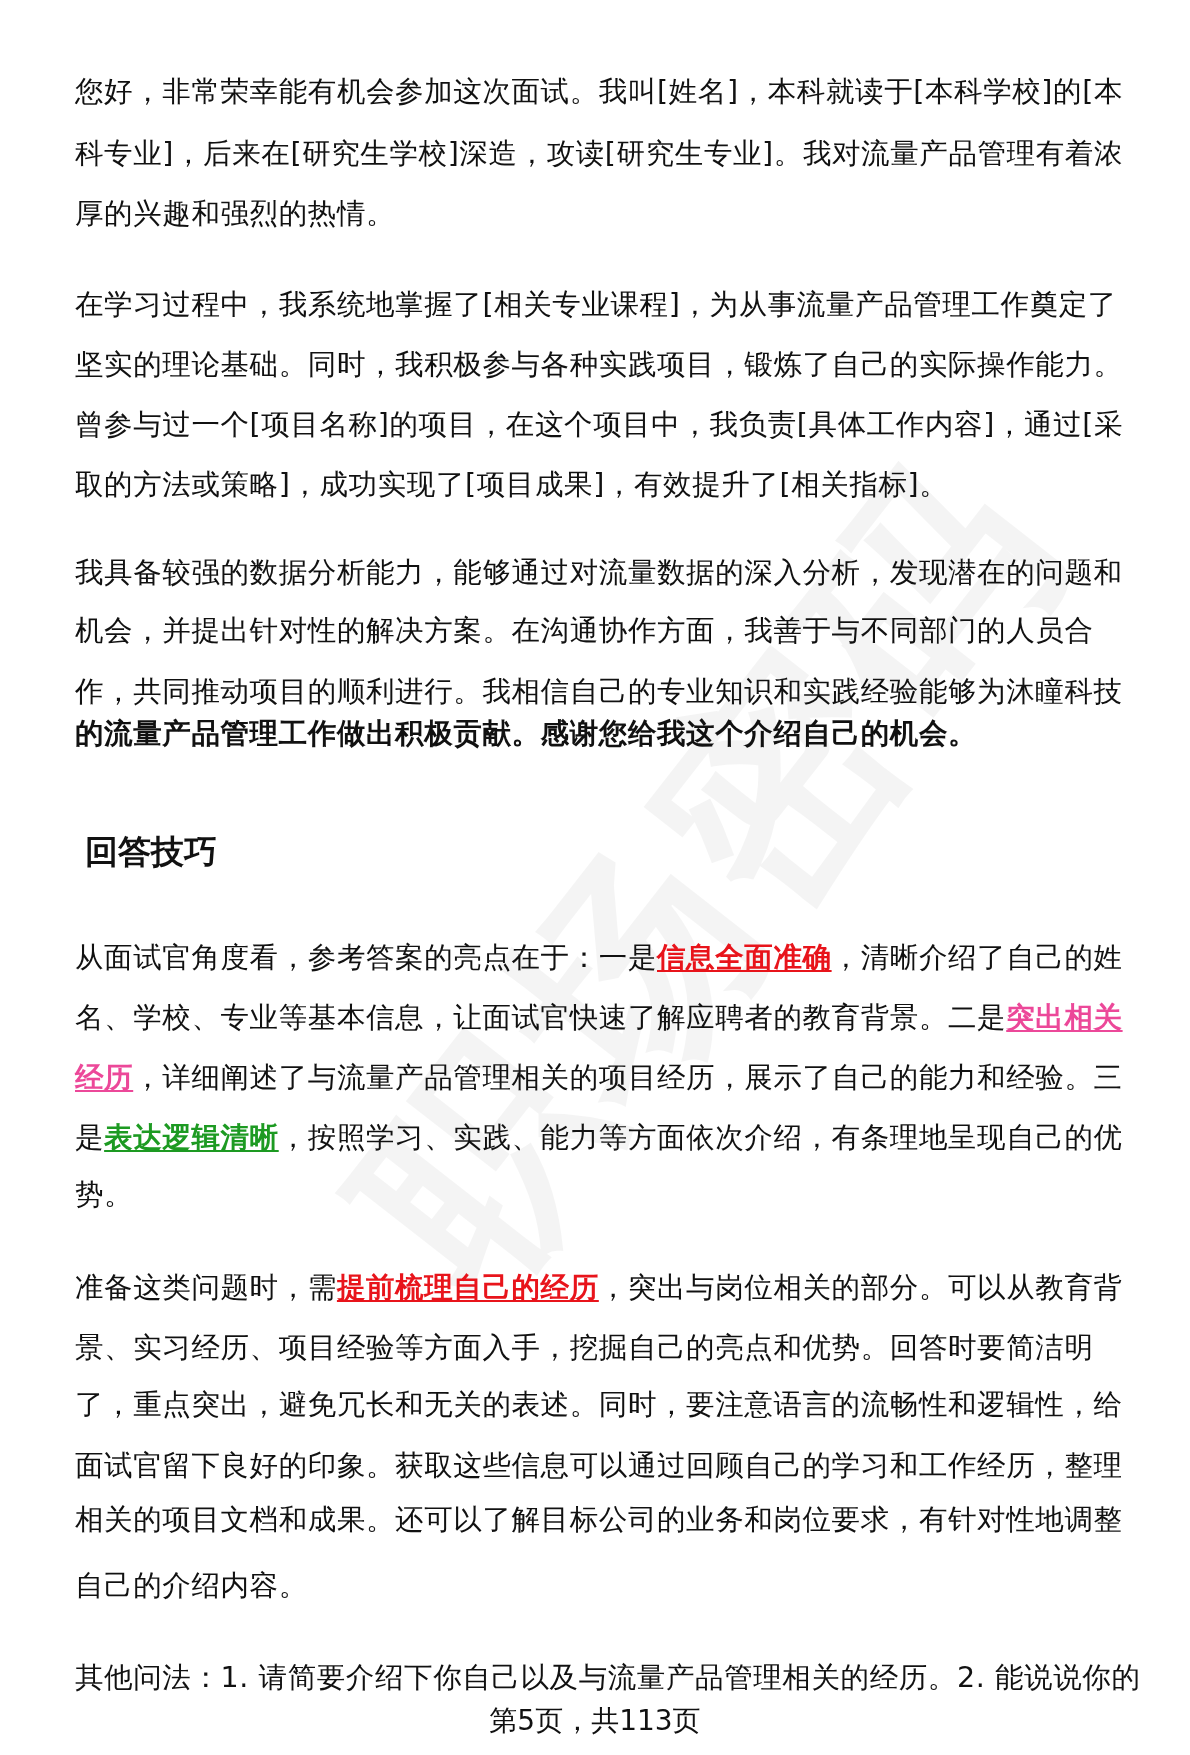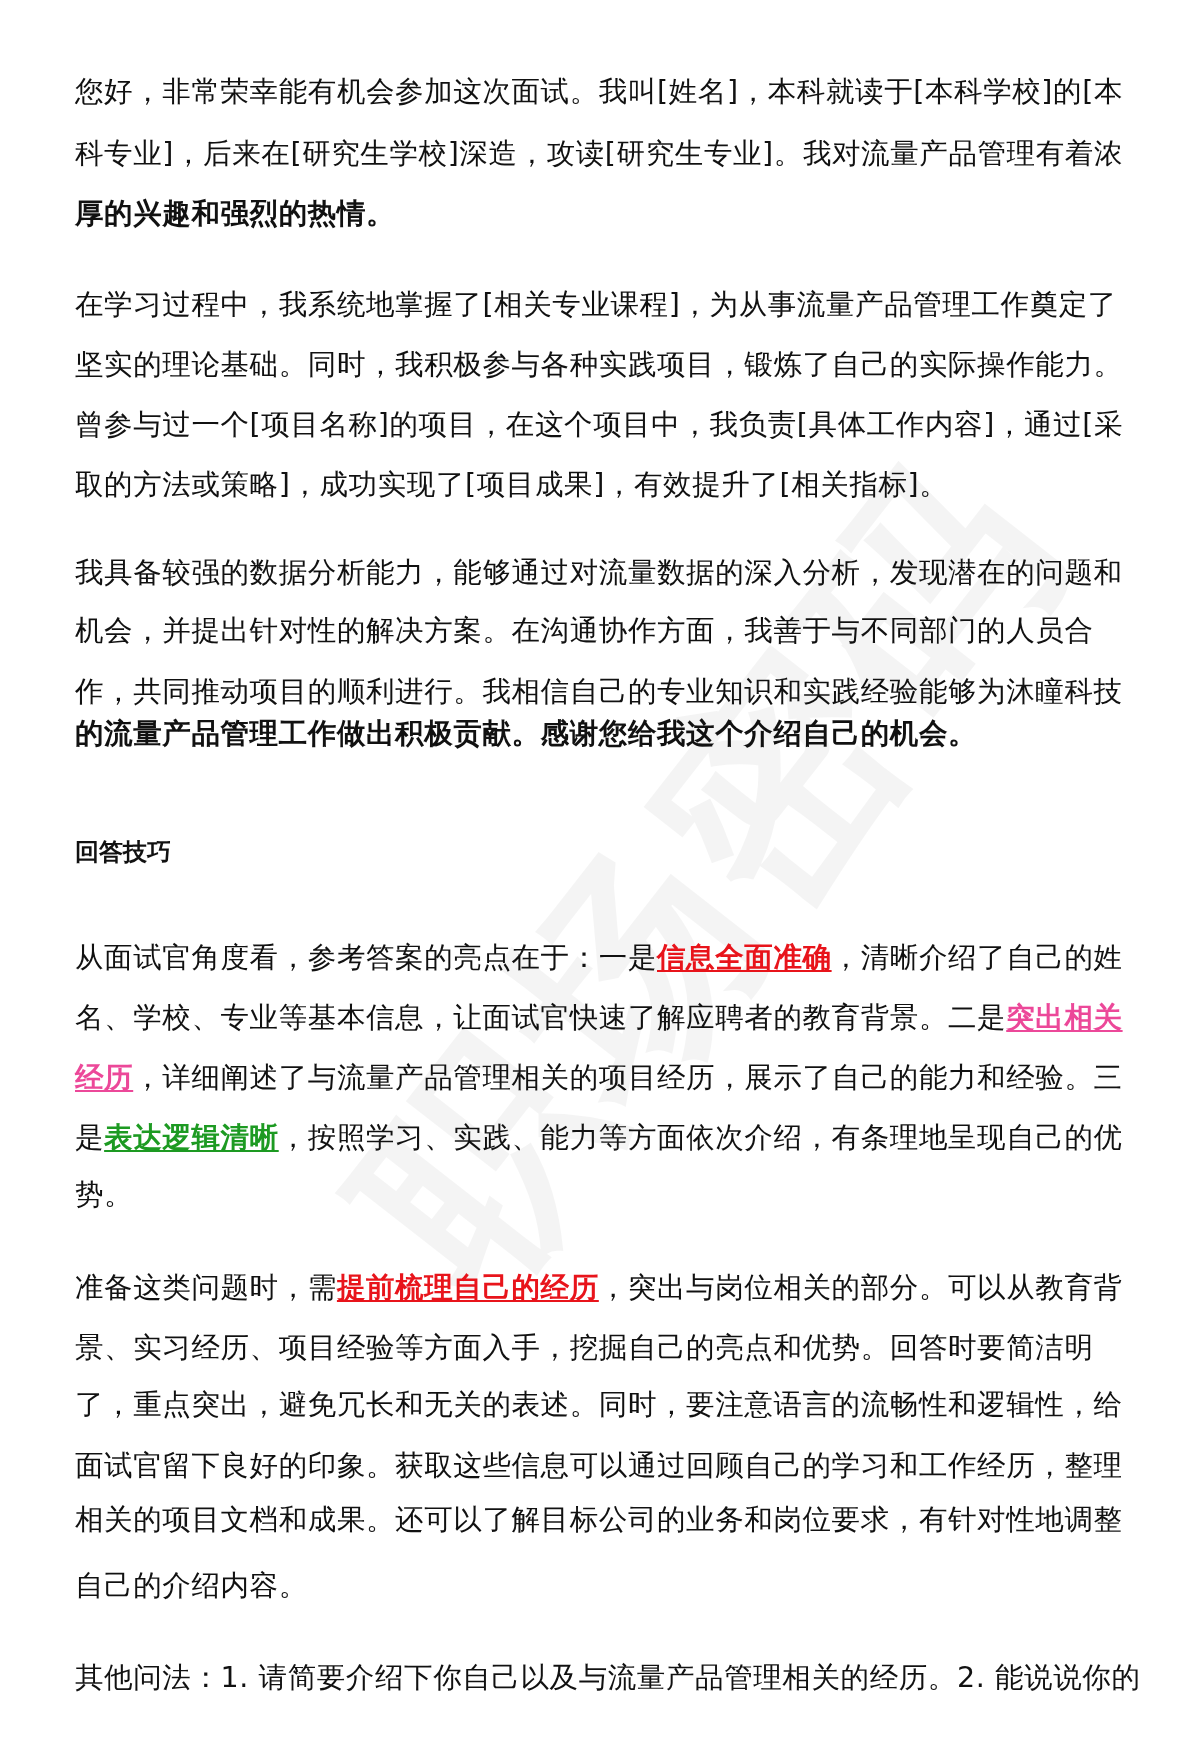--- a/index.html
+++ b/index.html
@@ -17,21 +17,21 @@
     font-size: 230px; font-weight: bold; color: rgba(0,0,0,0.045);
     transform: rotate(-52deg); transform-origin: center; white-space: nowrap;
     letter-spacing: 10px;
   }
   .page { position: absolute; left: 0; top: 0; width: 1190px; height: 1755px; z-index: 1; margin-top: 8px; }
   .line {
     position: absolute; left: 75px; width: 1085px; height: 40px; line-height: 40px;
     font-size: 28.5px; white-space: nowrap; letter-spacing: 0.6px;
   }
   .heading {
-    position: absolute; left: 75px; font-size: 24px; font-weight: bold; line-height: 40px; height: 40px;
+    position: absolute; left: 85px; font-size: 33px; font-weight: bold; line-height: 40px; height: 40px;
   }
   .hl { font-weight: bold; text-decoration: underline; text-underline-offset: 3px; font-family: Liberation Mono, monospace; }
   .hl-red { color: #e8141b; }
   .hl-blue { color: #ec4899; }
   .hl-green { color: #1d9a22; }
   .footer {
     position: absolute; left: 0; width: 1190px; top: 1693px; text-align: center;
     font-size: 28px; line-height: 40px; height: 40px; background: transparent;
   }
   .footer span { background: #ffffff; padding: 0 4px; }
@@ -40,21 +40,21 @@
 <body>
 
 <div class="watermark">
   <span>职场密码</span>
 </div>
 
 <div class="page">
   <div id="body-lines">
       <div class="line" style="top: 64px;"><span>您好，非常荣幸能有机会参加这次面试。我叫[姓名]，本科就读于[本科学校]的[本</span></div>
       <div class="line" style="top: 126px;"><span>科专业]，后来在[研究生学校]深造，攻读[研究生专业]。我对流量产品管理有着浓</span></div>
-      <div class="line" style="top: 186px; font-weight: bold;"><span>厚的兴趣和强烈的热情。</span></div>
+      <div class="line" style="top: 186px;"><span>厚的兴趣和强烈的热情。</span></div>
       <div class="line" style="top: 277px;"><span>在学习过程中，我系统地掌握了[相关专业课程]，为从事流量产品管理工作奠定了</span></div>
       <div class="line" style="top: 337px;"><span>坚实的理论基础。同时，我积极参与各种实践项目，锻炼了自己的实际操作能力。</span></div>
       <div class="line" style="top: 397px;"><span>曾参与过一个[项目名称]的项目，在这个项目中，我负责[具体工作内容]，通过[采</span></div>
       <div class="line" style="top: 457px;"><span>取的方法或策略]，成功实现了[项目成果]，有效提升了[相关指标]。</span></div>
       <div class="line" style="top: 545px;"><span>我具备较强的数据分析能力，能够通过对流量数据的深入分析，发现潜在的问题和</span></div>
       <div class="line" style="top: 603px;"><span>机会，并提出针对性的解决方案。在沟通协作方面，我善于与不同部门的人员合</span></div>
       <div class="line" style="top: 664px;"><span>作，共同推动项目的顺利进行。我相信自己的专业知识和实践经验能够为沐瞳科技</span></div>
       <div class="line" style="top: 706px; font-weight: bold;"><span>的流量产品管理工作做出积极贡献。感谢您给我这个介绍自己的机会。</span></div>
     </div>
 
@@ -68,13 +68,16 @@
       <div class="line" style="top: 1167px;"><span>势。</span></div>
       <div class="line" style="top: 1260px;"><span>准备这类问题时，需</span><span class="hl hl-red">提前梳理自己的经历</span><span>，突出与岗位相关的部分。可以从教育背</span></div>
       <div class="line" style="top: 1320px;"><span>景、实习经历、项目经验等方面入手，挖掘自己的亮点和优势。回答时要简洁明</span></div>
       <div class="line" style="top: 1377px;"><span>了，重点突出，避免冗长和无关的表述。同时，要注意语言的流畅性和逻辑性，给</span></div>
       <div class="line" style="top: 1438px;"><span>面试官留下良好的印象。获取这些信息可以通过回顾自己的学习和工作经历，整理</span></div>
       <div class="line" style="top: 1492px;"><span>相关的项目文档和成果。还可以了解目标公司的业务和岗位要求，有针对性地调整</span></div>
       <div class="line" style="top: 1558px;"><span>自己的介绍内容。</span></div>
       <div class="line" style="top: 1650px;"><span>其他问法：1. 请简要介绍下你自己以及与流量产品管理相关的经历。2. 能说说你的</span></div>
     </div>
 
+  <div class="footer">
+    <span>第5页，共113页</span>
+  </div>
 </div>
 
 </body></html>

